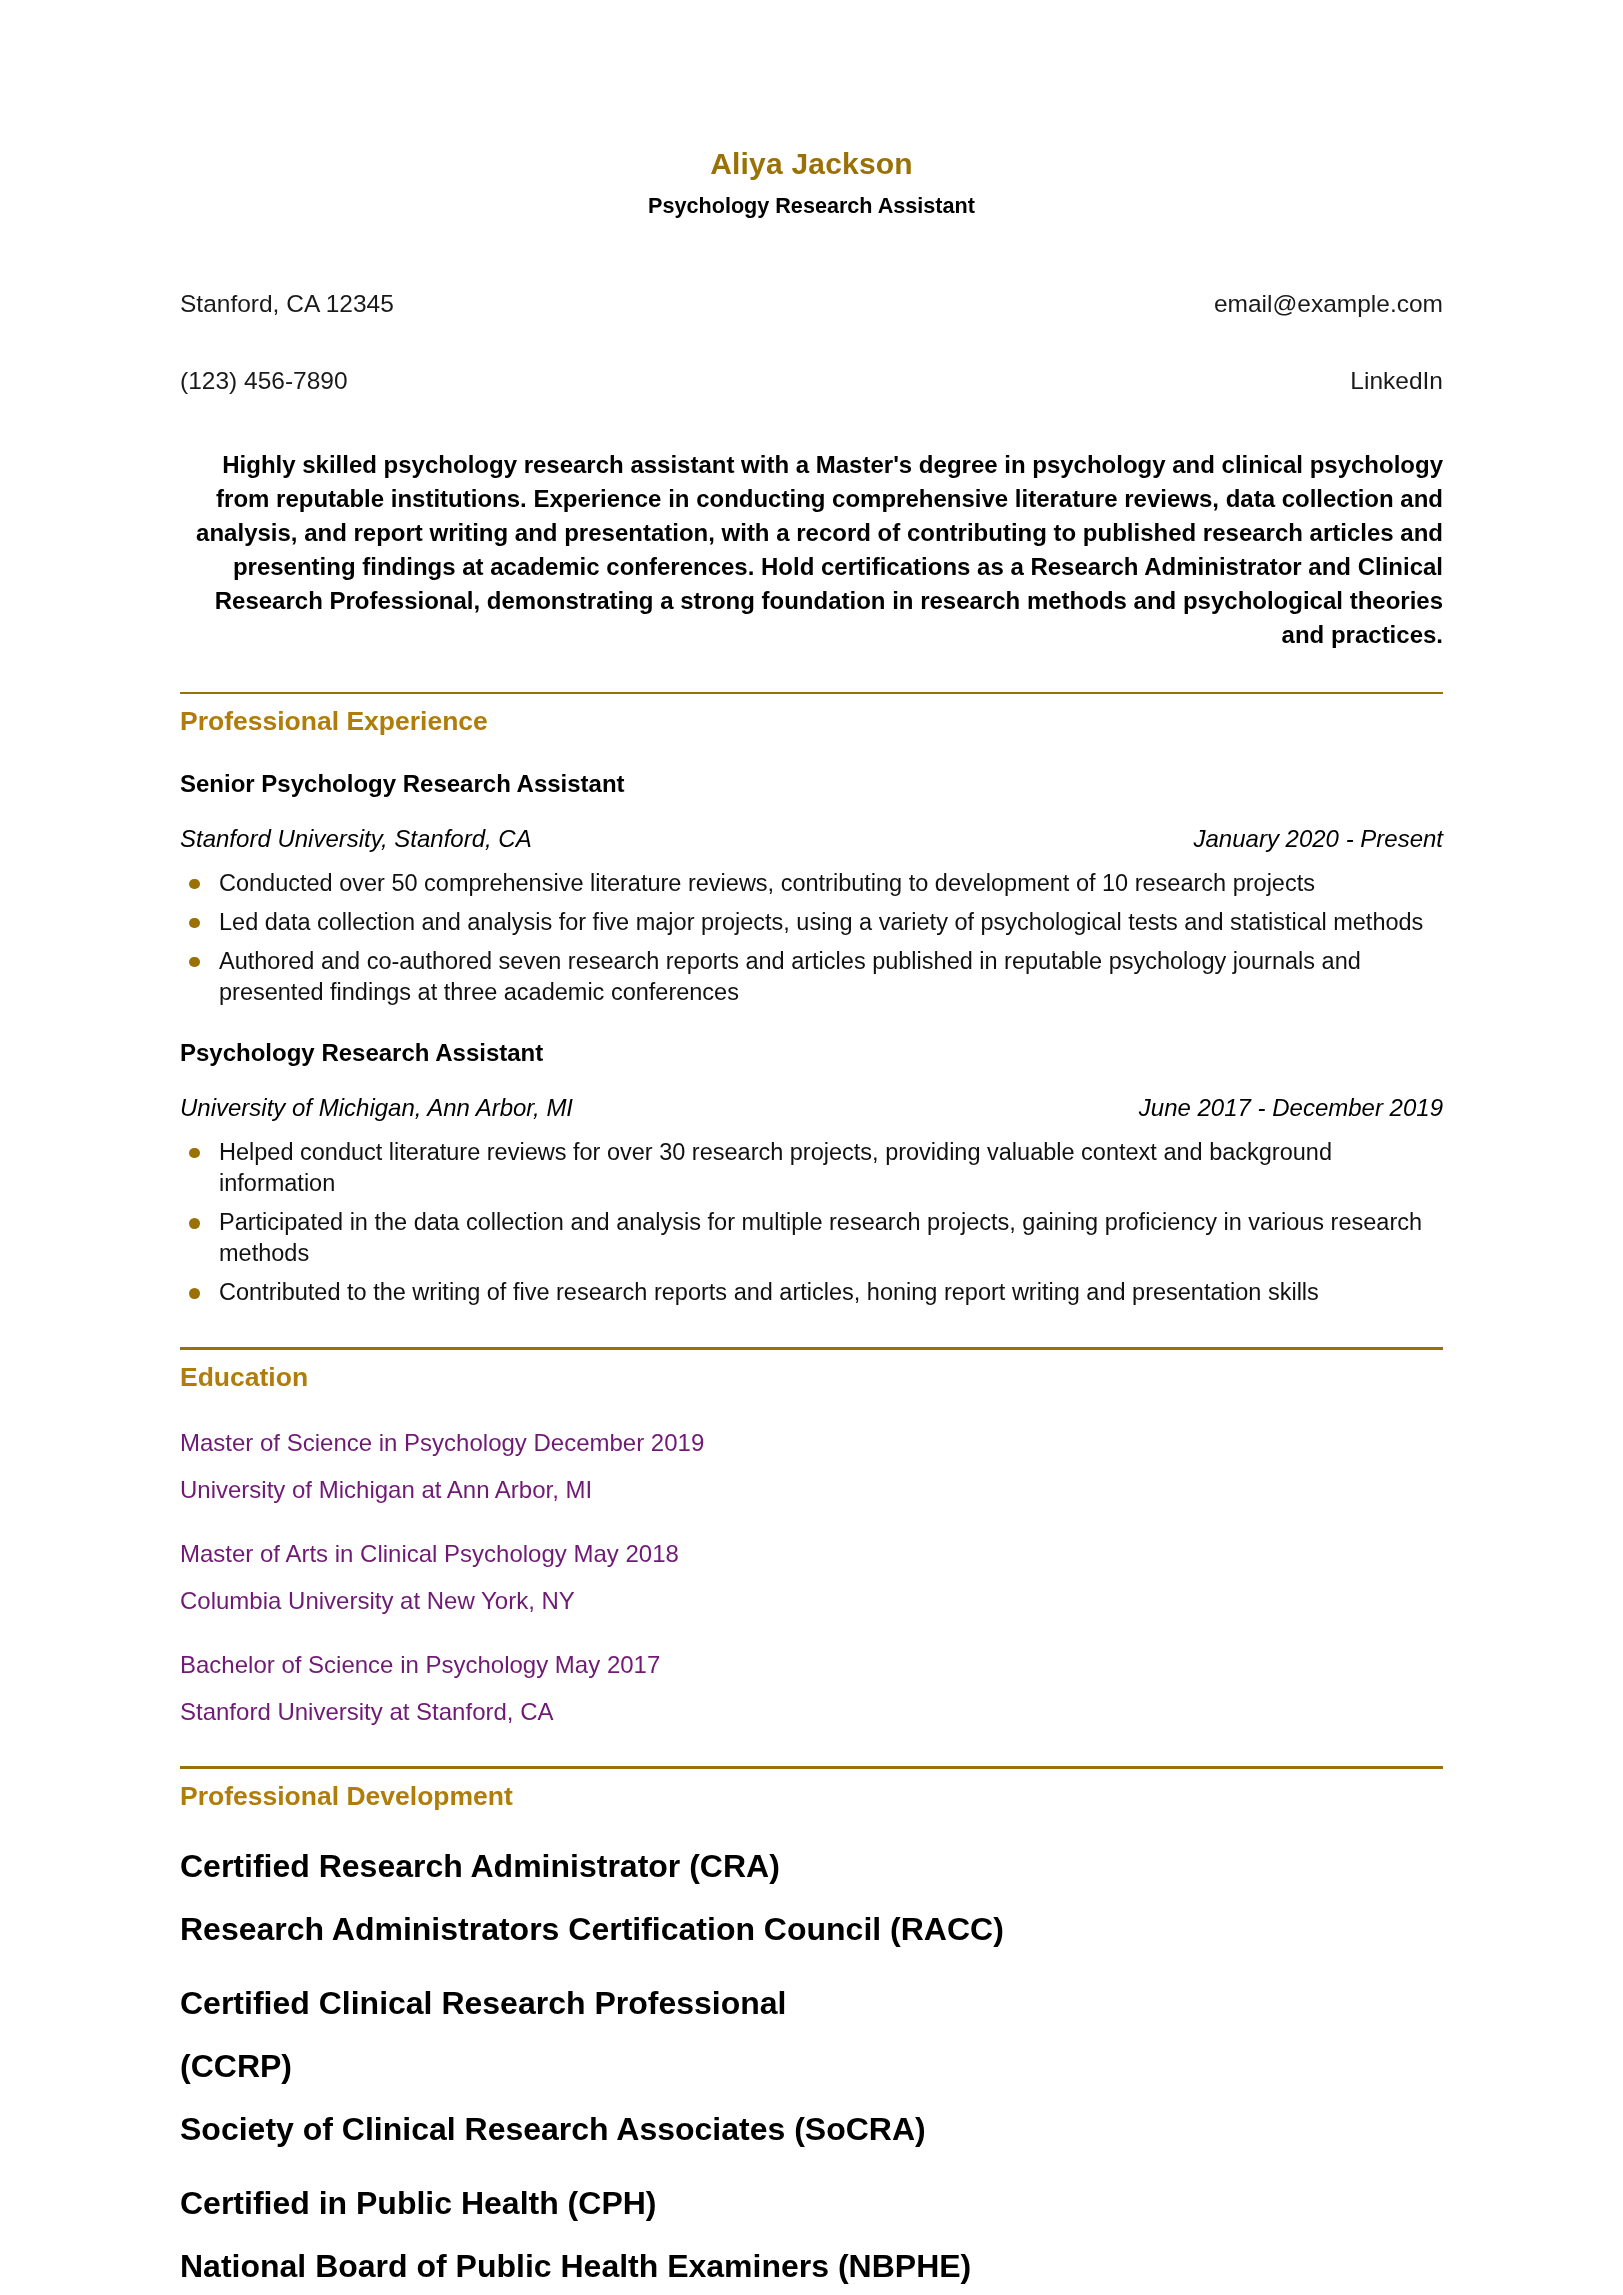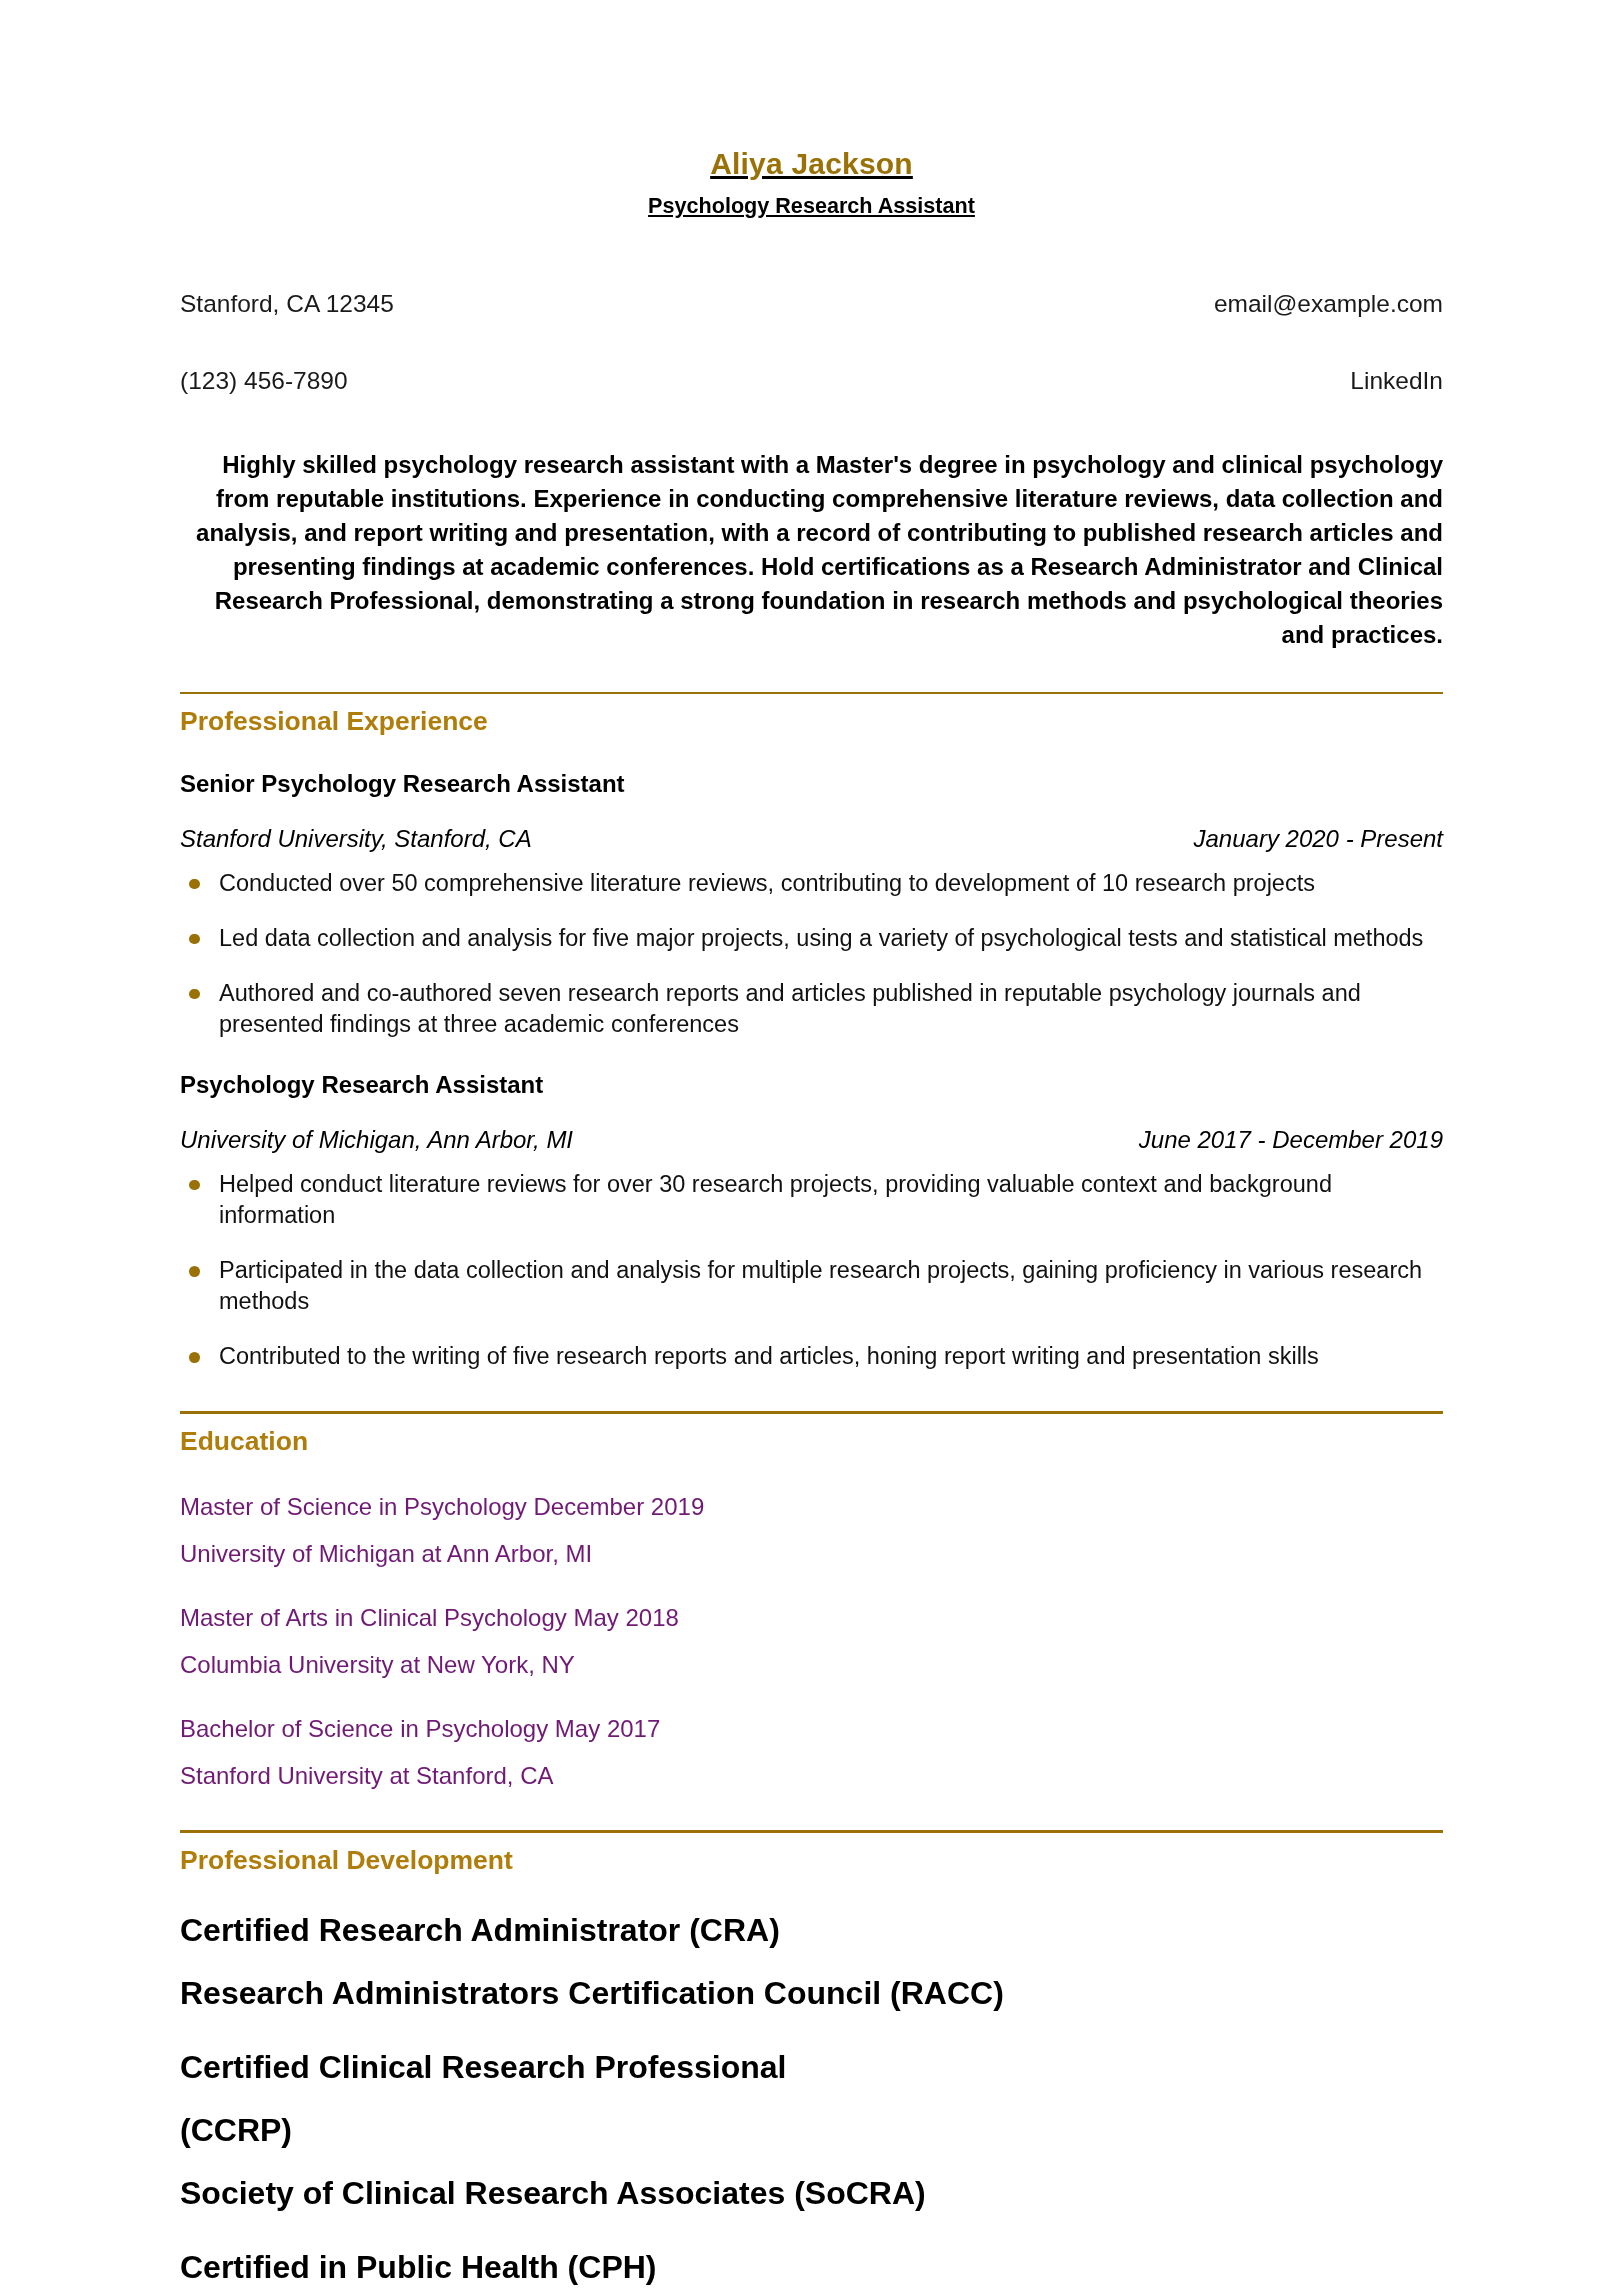--- a/index.html
+++ b/index.html
@@ -21,21 +21,20 @@
     height: 2296px;
     background: #ffffff;
     box-sizing: border-box;
     padding: 0 180px 0 180px;
   }
 
   
   .header {
     padding-top: 145px;
     text-align: center;
-    text-decoration: underline;
   }
   .name {
     font-size: 30px;
     font-weight: bold;
     color: #9a7106;
     letter-spacing: 0.2px;
     line-height: 1.25;
   }
   .headline {
     margin-top: 10.8px;
@@ -114,21 +113,21 @@
     color: #000000;
   }
   .bullets {
     margin: 13.7px 0 0 0;
     padding: 0;
     list-style: none;
   }
   .bullets li {
     position: relative;
     padding-left: 39px;
-    margin-top: 24px;
+    margin-top: 8px;
     font-size: 23.5px;
     line-height: 1.32;
     color: #111111;
   }
   .bullets li:first-child { margin-top: 0; }
   .bullets li .dot {
     position: absolute;
     left: 8.8px;
     top: 10.8px;
     width: 10.8px;

